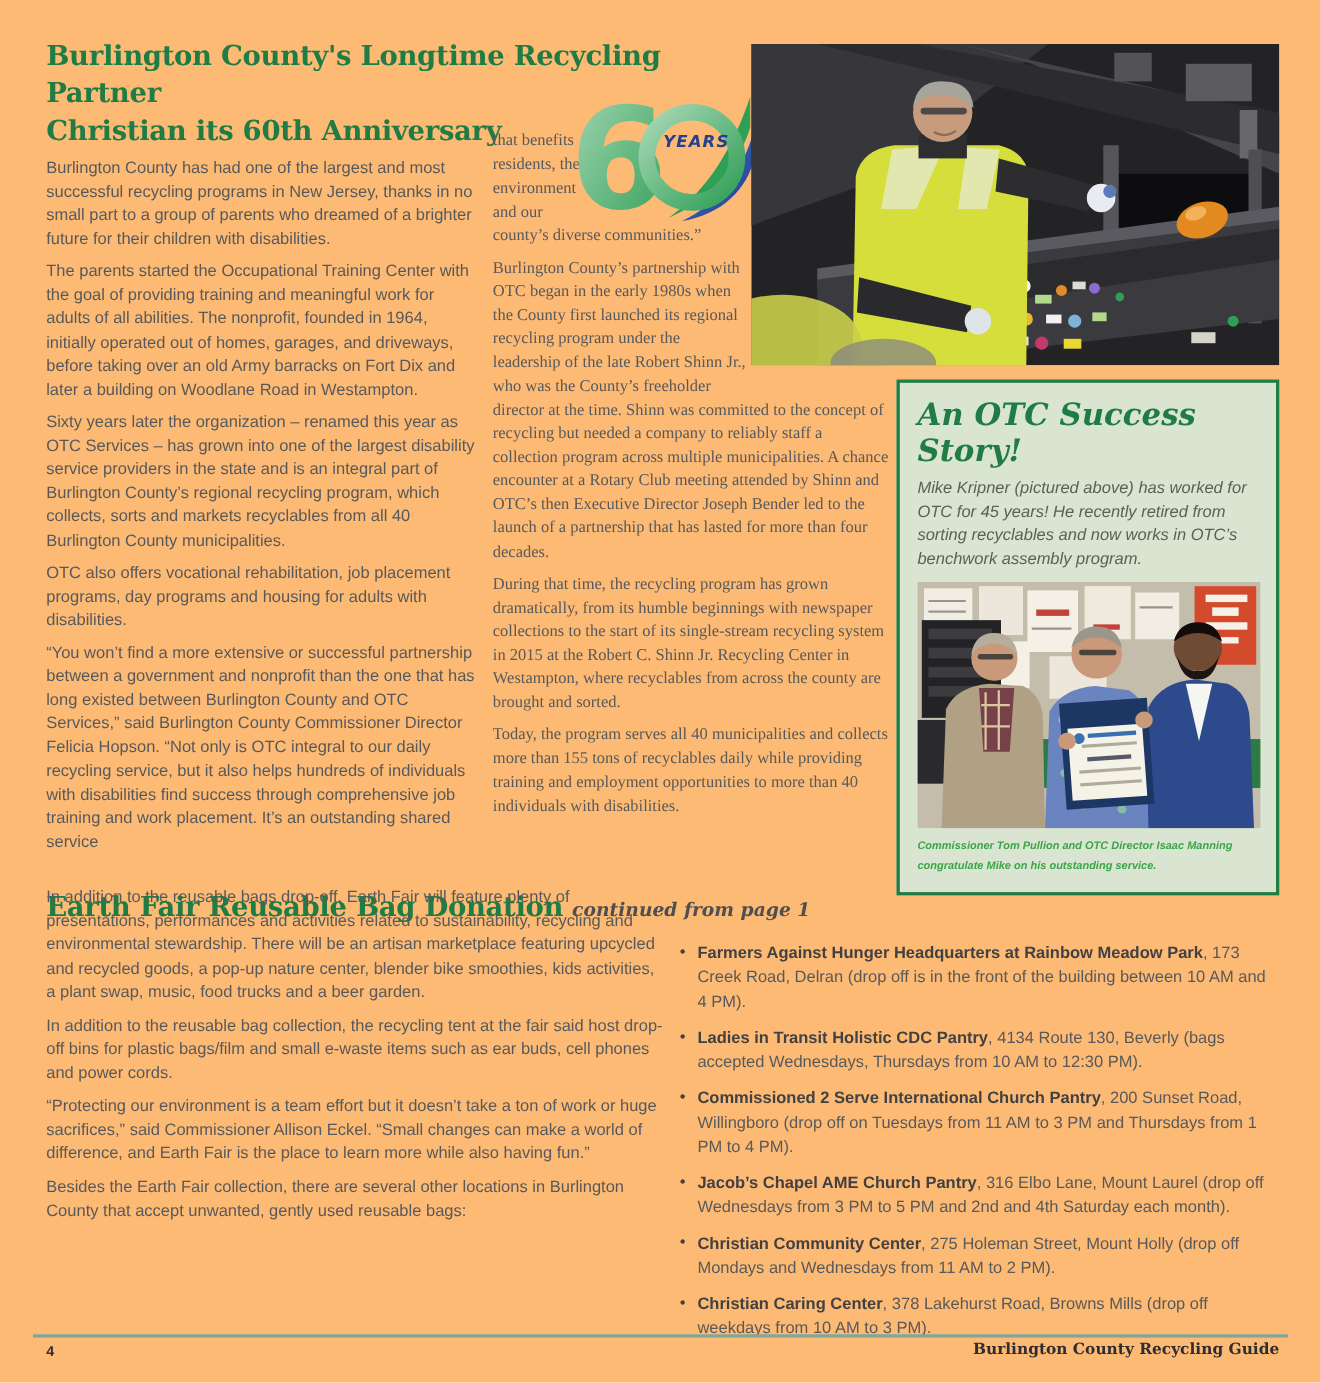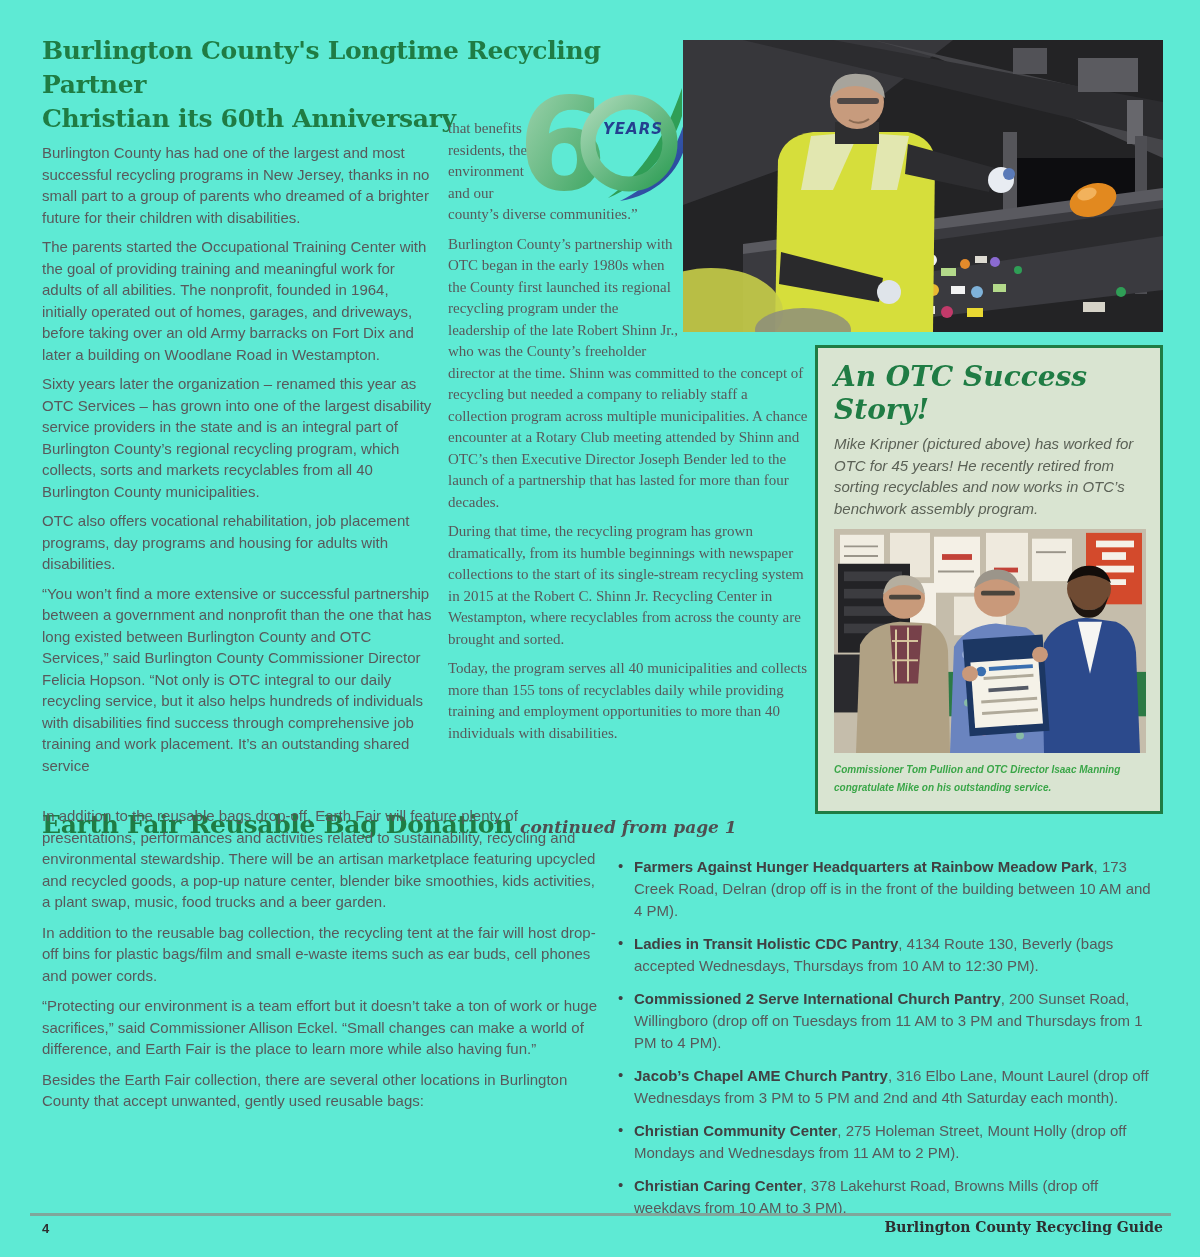--- a/index.html
+++ b/index.html
@@ -1,16 +1,16 @@
 <!DOCTYPE html>
 <html style="--heading_green: #1f7c44; --body_text: #58595b; --bold_text: #414042; --box_background: #d9e4d1; --box_border: #1f7c44; --caption_green: #3aa648; --footer_rule: #7fa79b; --footer_text: #2e2e30; --years_navy: #24408f;"><head>
 <meta charset="utf-8">
 <style>
   html,body{margin:0;padding:0;background:#ffffff;}
-  #page{position:relative;width:1200px;height:1257px;background:#5eead4;overflow:hidden;
+  #page{position:relative;width:1200px;height:1257px;background:#fdba74;overflow:hidden;
         font-family:"Liberation Sans",sans-serif;color:var(--body_text,#58595b);}
 
   
   .headline{position:absolute;left:42px;top:34px;width:660px;margin:0;
     font-family:"DejaVu Serif",serif;font-weight:bold;font-size:25px;line-height:34px;
     color:var(--heading_green,#1f7c44);letter-spacing:-0.3px;}
 
   
   .otc-cols{position:absolute;left:42px;top:118px;width:766px;display:flex;gap:14px;}
   .col{font-size:15px;line-height:21.5px;}
@@ -251,21 +251,21 @@
         <circle cx="206" cy="130" r="8" fill="#c9997a"></circle>
       </g>
     </svg>
     <p class="success-caption">Commissioner Tom Pullion and OTC Director Isaac Manning congratulate Mike on his outstanding service.</p>
   </aside>
 
   <h2 class="ef-heading"><span class="ef-title">Earth Fair Reusable Bag Donation</span><span class="ef-continued">continued from page 1</span></h2>
 
   <div class="ef-left">
     <p>In addition to the reusable bags drop-off, Earth Fair will feature plenty of presentations, performances and activities related to sustainability, recycling and environmental stewardship. There will be an artisan marketplace featuring upcycled and recycled goods, a pop-up nature center, blender bike smoothies, kids activities, a plant swap, music, food trucks and a beer garden.</p>
-    <p>In addition to the reusable bag collection, the recycling tent at the fair will host drop-off bins for plastic bags/film and small e-waste items such as ear buds, cell phones and power cords.</p>
+    <p>In addition to the reusable bag collection, the recycling tent at the fair said host drop-off bins for plastic bags/film and small e-waste items such as ear buds, cell phones and power cords.</p>
     <p>“Protecting our environment is a team effort but it doesn’t take a ton of work or huge sacrifices,” said Commissioner Allison Eckel. “Small changes can make a world of difference, and Earth Fair is the place to learn more while also having fun.”</p>
     <p>Besides the Earth Fair collection, there are several other locations in Burlington County that accept unwanted, gently used reusable bags:</p>
   </div>
 
   <div class="ef-right">
     <ul>
       <li><span class="dot">•</span><span class="loc-name">Farmers Against Hunger Headquarters at Rainbow Meadow Park</span><span class="loc-details">, 173 Creek Road, Delran (drop off is in the front of the building between 10 AM and 4 PM).</span></li>
       <li><span class="dot">•</span><span class="loc-name">Ladies in Transit Holistic CDC Pantry</span><span class="loc-details">, 4134 Route 130, Beverly (bags accepted Wednesdays, Thursdays from 10 AM to 12:30 PM).</span></li>
       <li><span class="dot">•</span><span class="loc-name">Commissioned 2 Serve International Church Pantry</span><span class="loc-details">, 200 Sunset Road, Willingboro (drop off on Tuesdays from 11 AM to 3 PM and Thursdays from 1 PM to 4 PM).</span></li>
       <li><span class="dot">•</span><span class="loc-name">Jacob’s Chapel AME Church Pantry</span><span class="loc-details">, 316 Elbo Lane, Mount Laurel (drop off Wednesdays from 3 PM to 5 PM and 2nd and 4th Saturday each month).</span></li>

